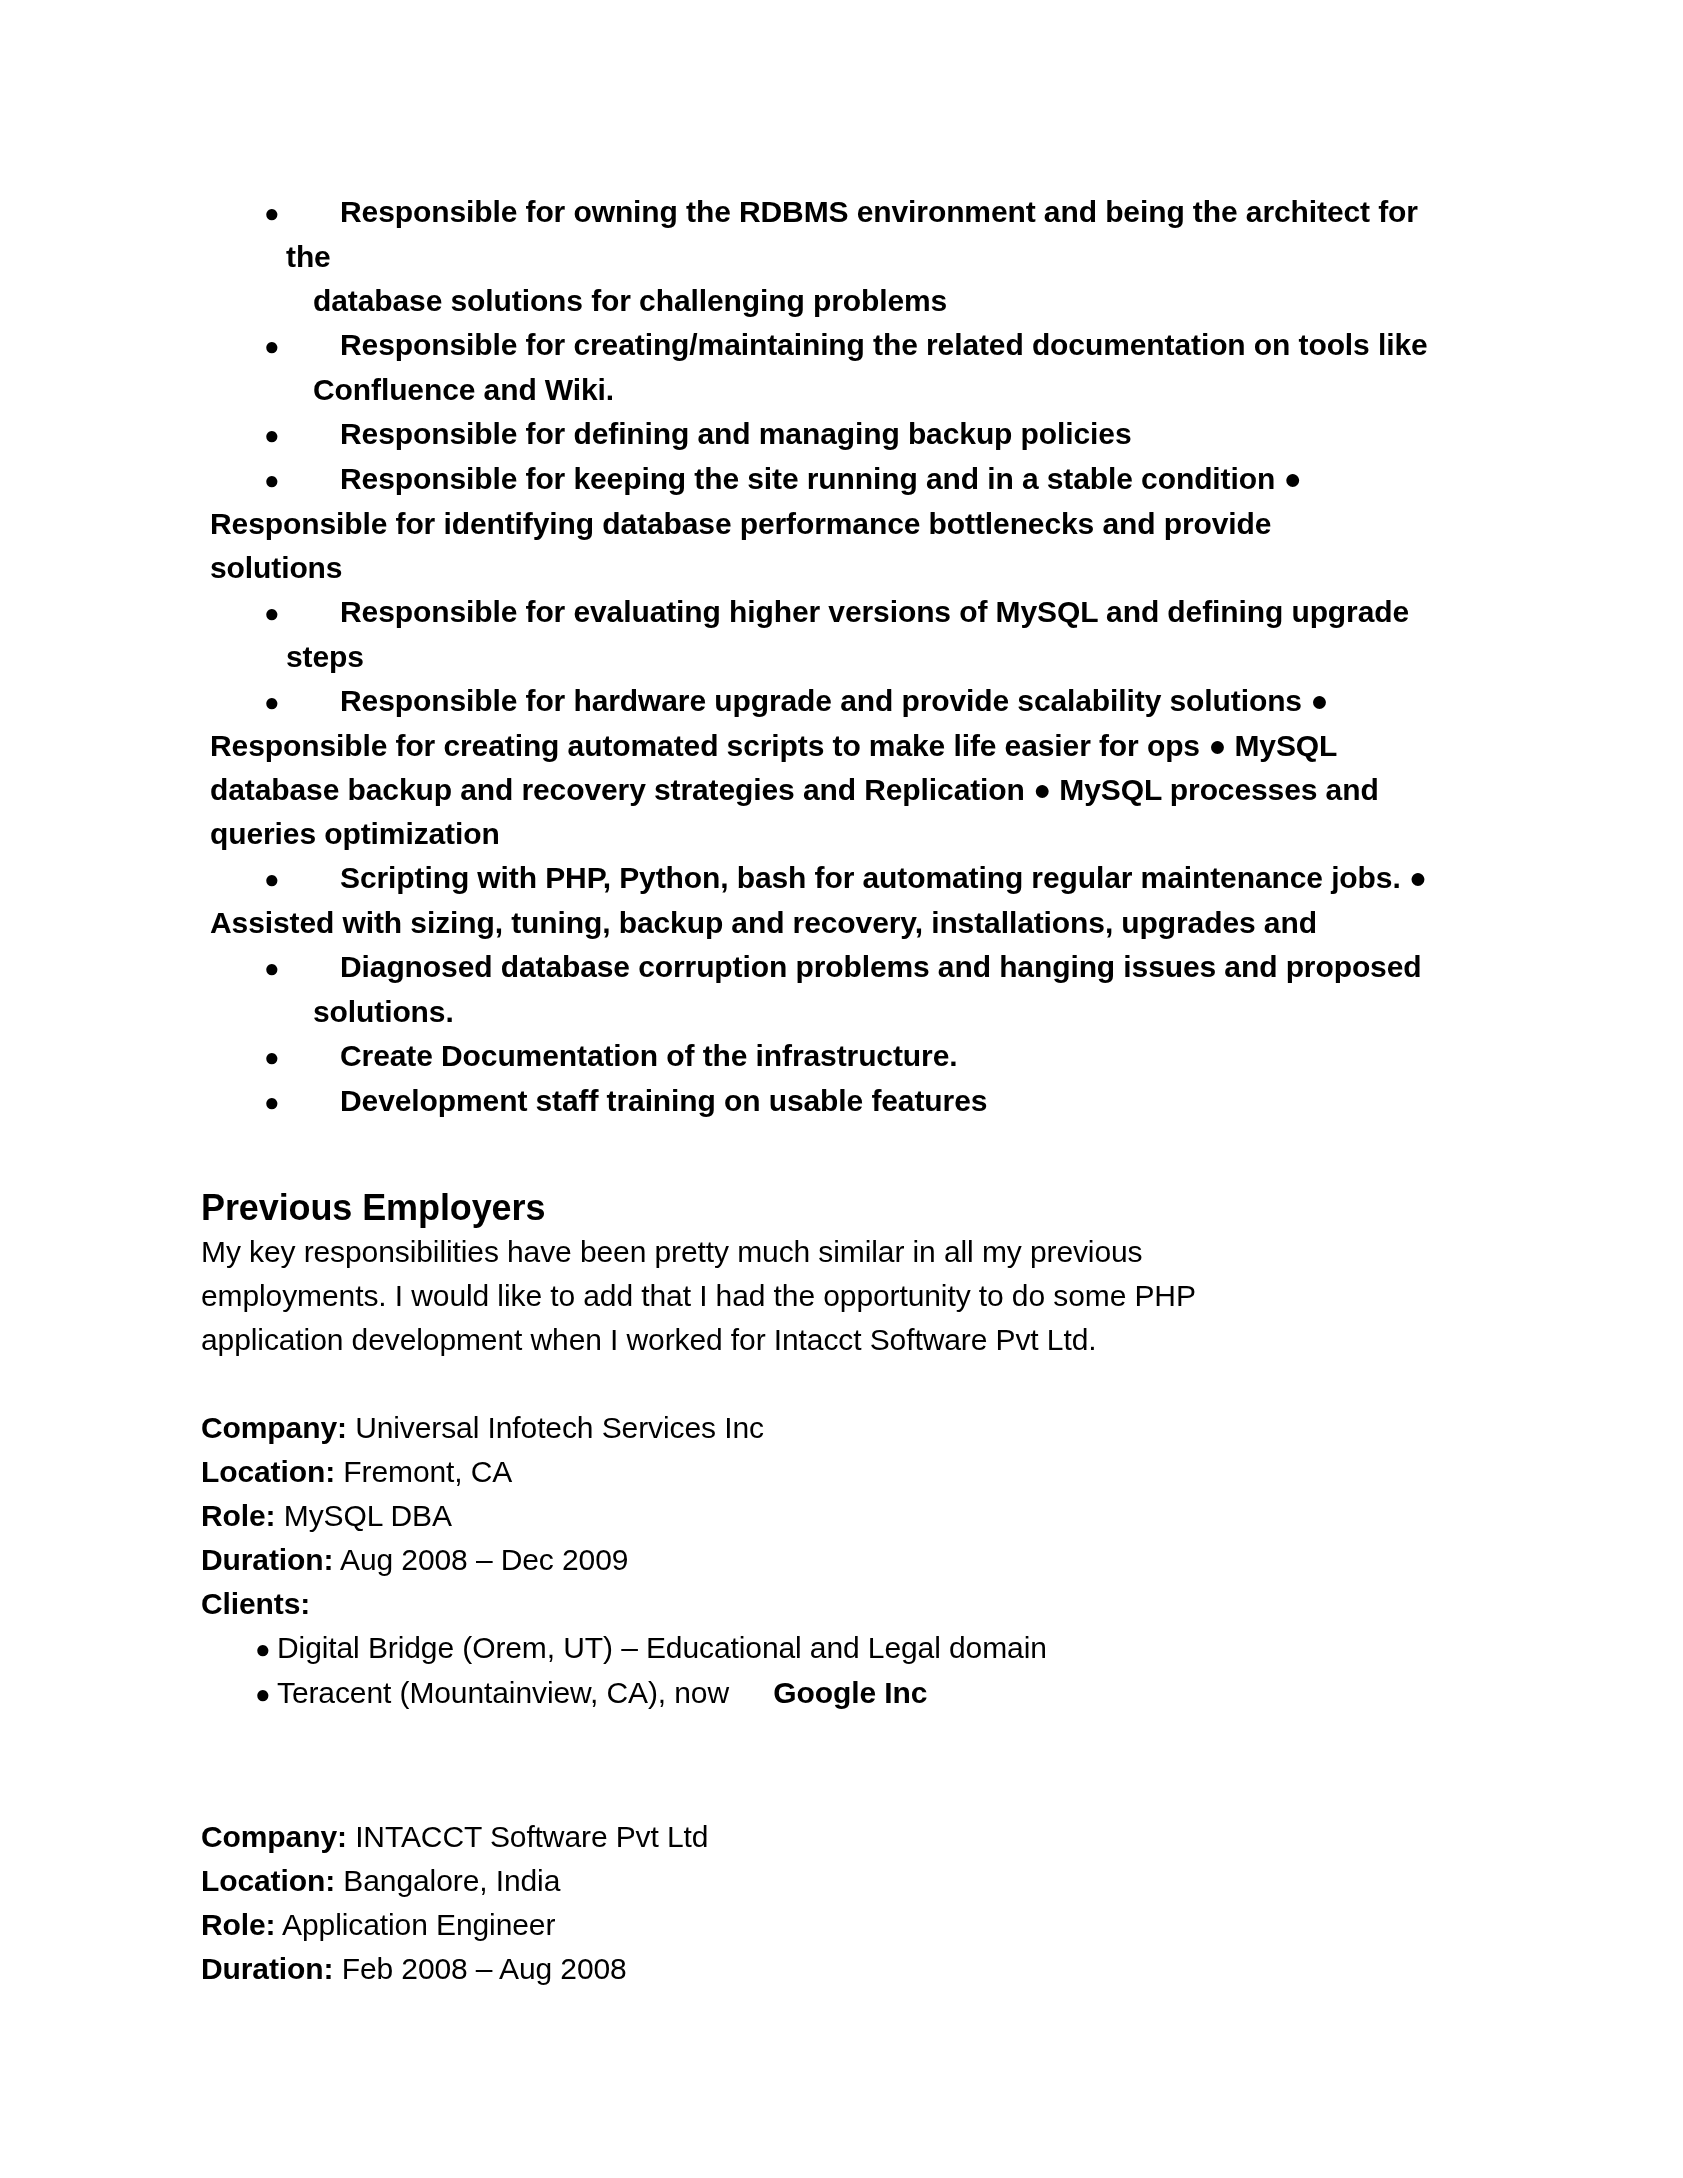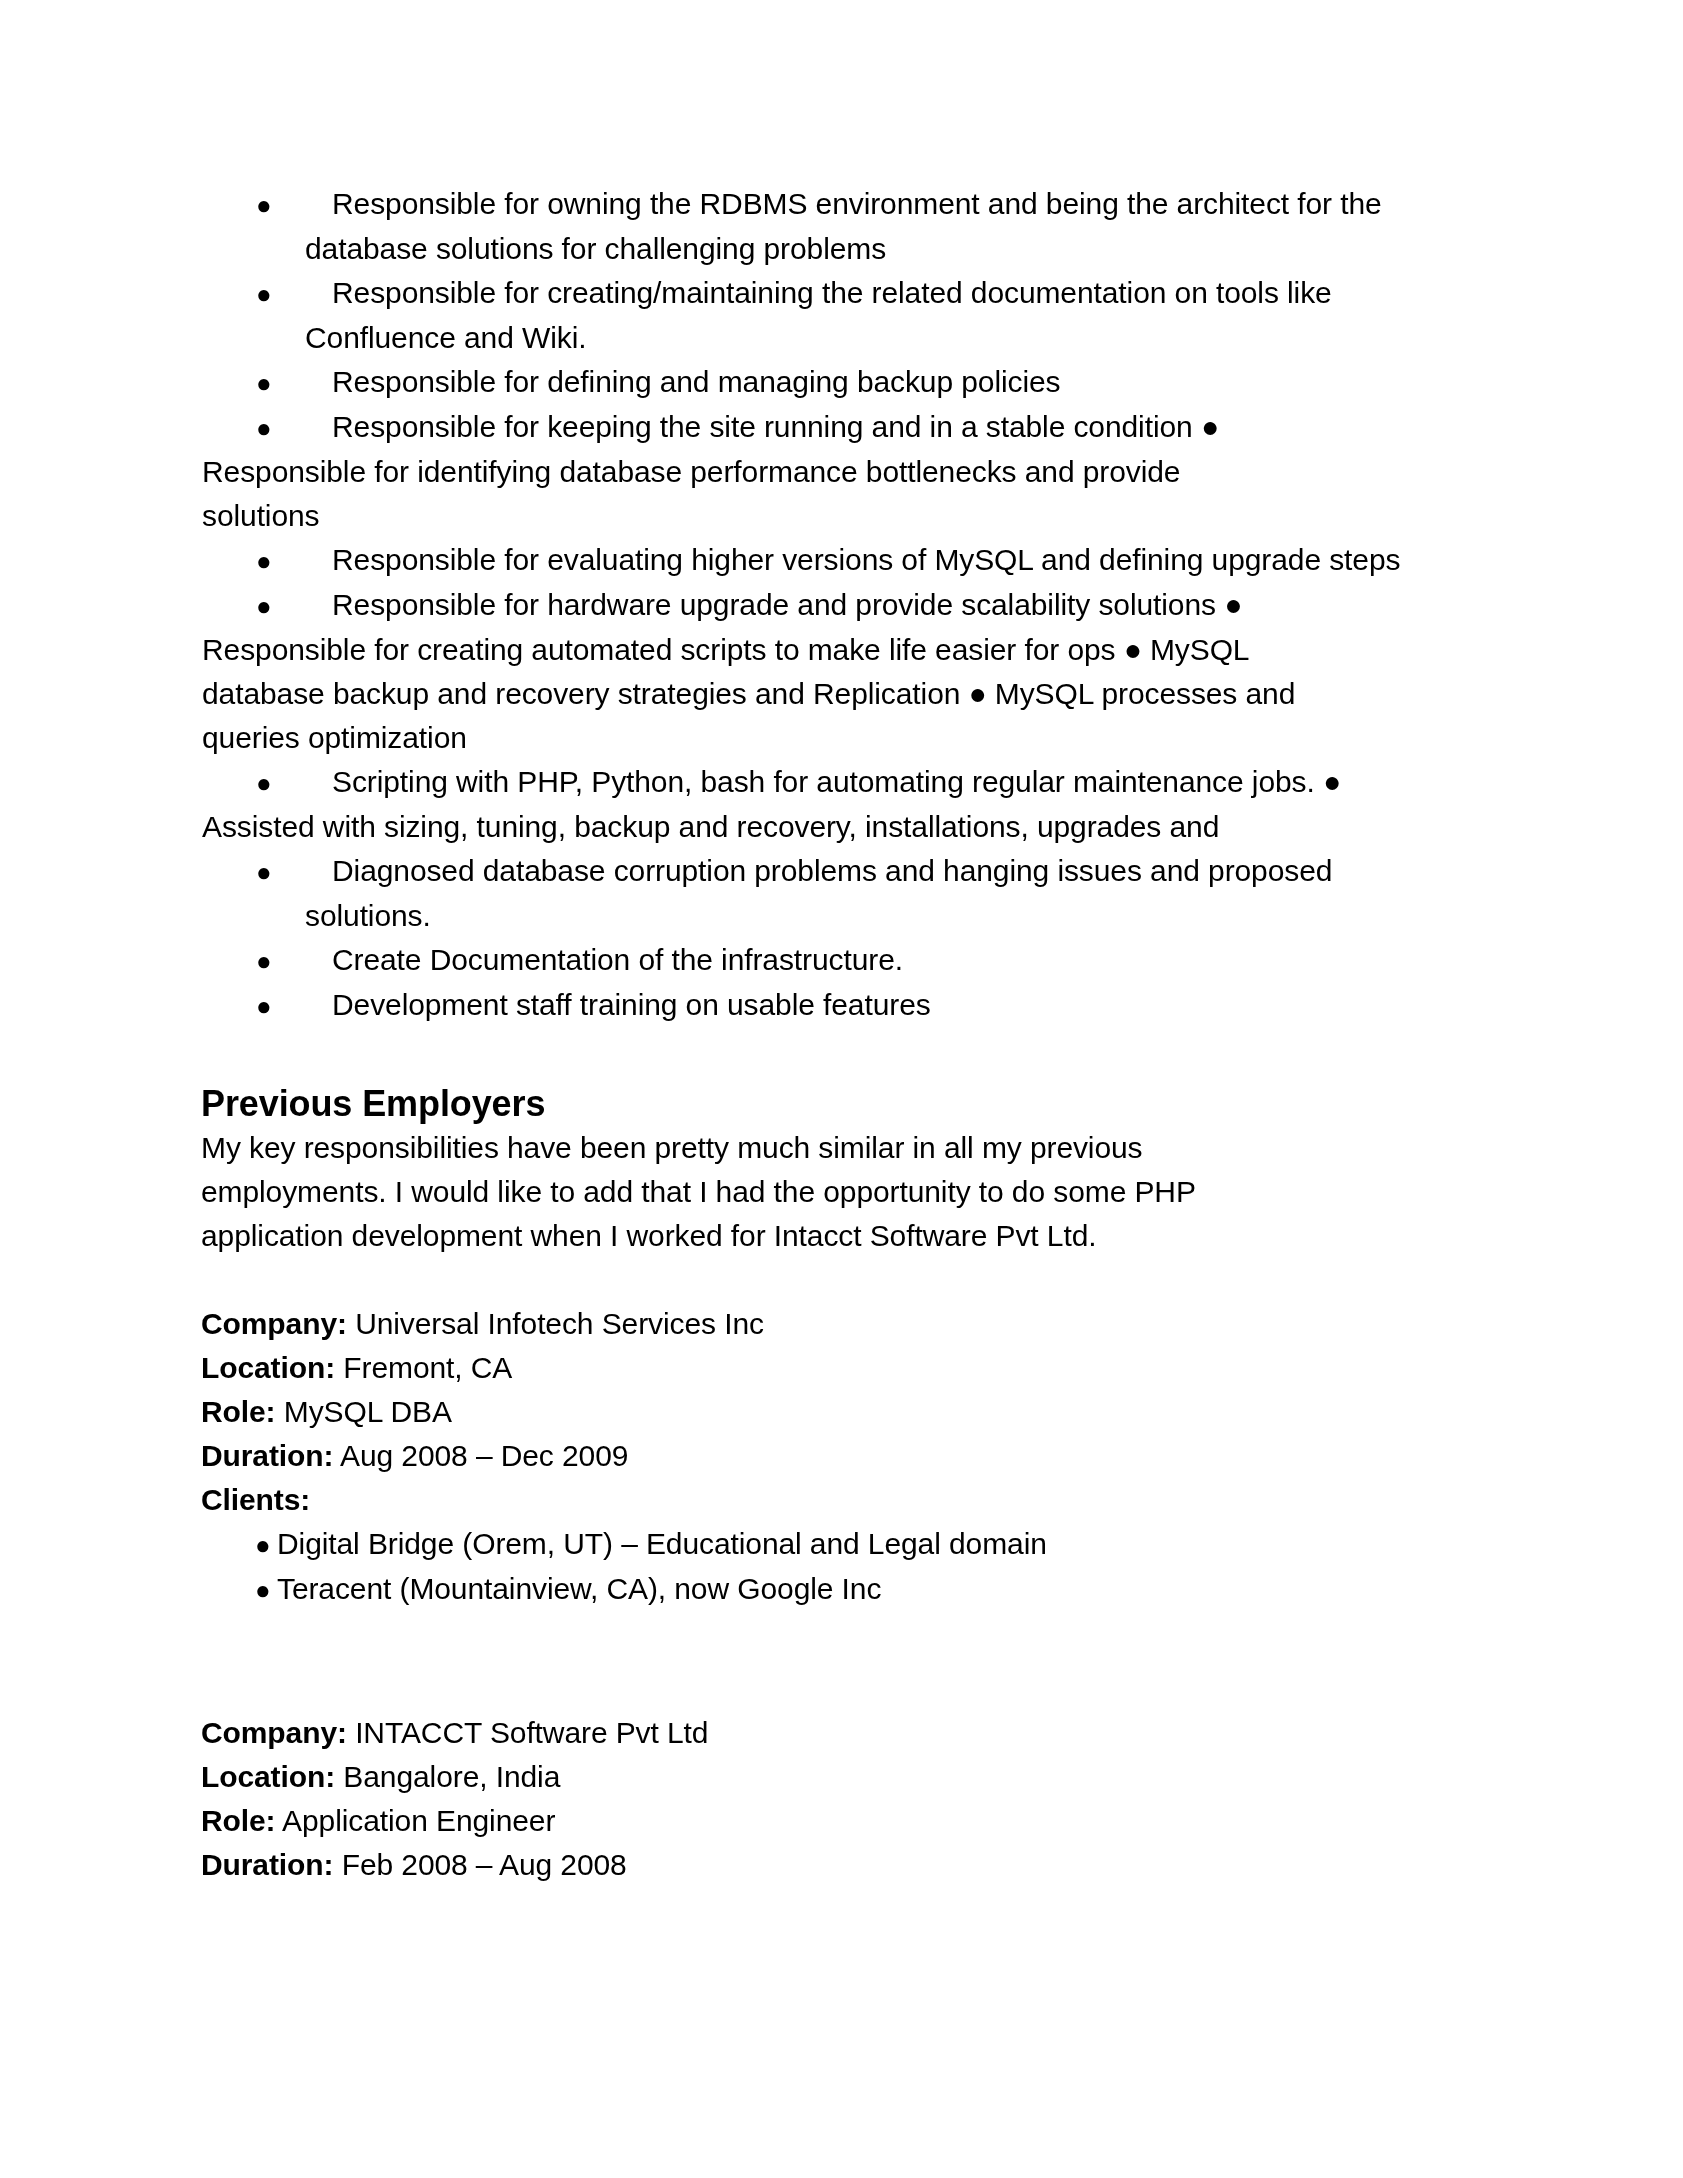--- a/index.html
+++ b/index.html
@@ -25,23 +25,24 @@
   }
 
   .doc-body {
     font-size: 30px;
     line-height: 44px;
     letter-spacing: -0.1px;
   }
 
   
   .blist {
-    margin: 1px;
+    margin: 9px;
     padding: 0;
     list-style: none;
+    font-weight: bold;
   }
   .bitem {
     position: relative;
     padding-left: 0;
     margin: 0;
   }
   
   .bullet-line {
     position: relative;
     padding-left: 76px;
@@ -90,21 +91,21 @@
     list-style: none;
   }
   .client-list li {
     padding-left: 54px;
   }
   .client-list li .bul {
     display: inline-block;
     width: 22px;
     font-size: 26px;
   }
-  .b { font-weight: normal; }
+  .b { font-weight: bold; margin-left: 36px; }
 </style>
 </head>
 <body>
 
 <div class="page">
   <div class="doc-body">
 
     <ul class="blist">
 
       <li class="bitem">

